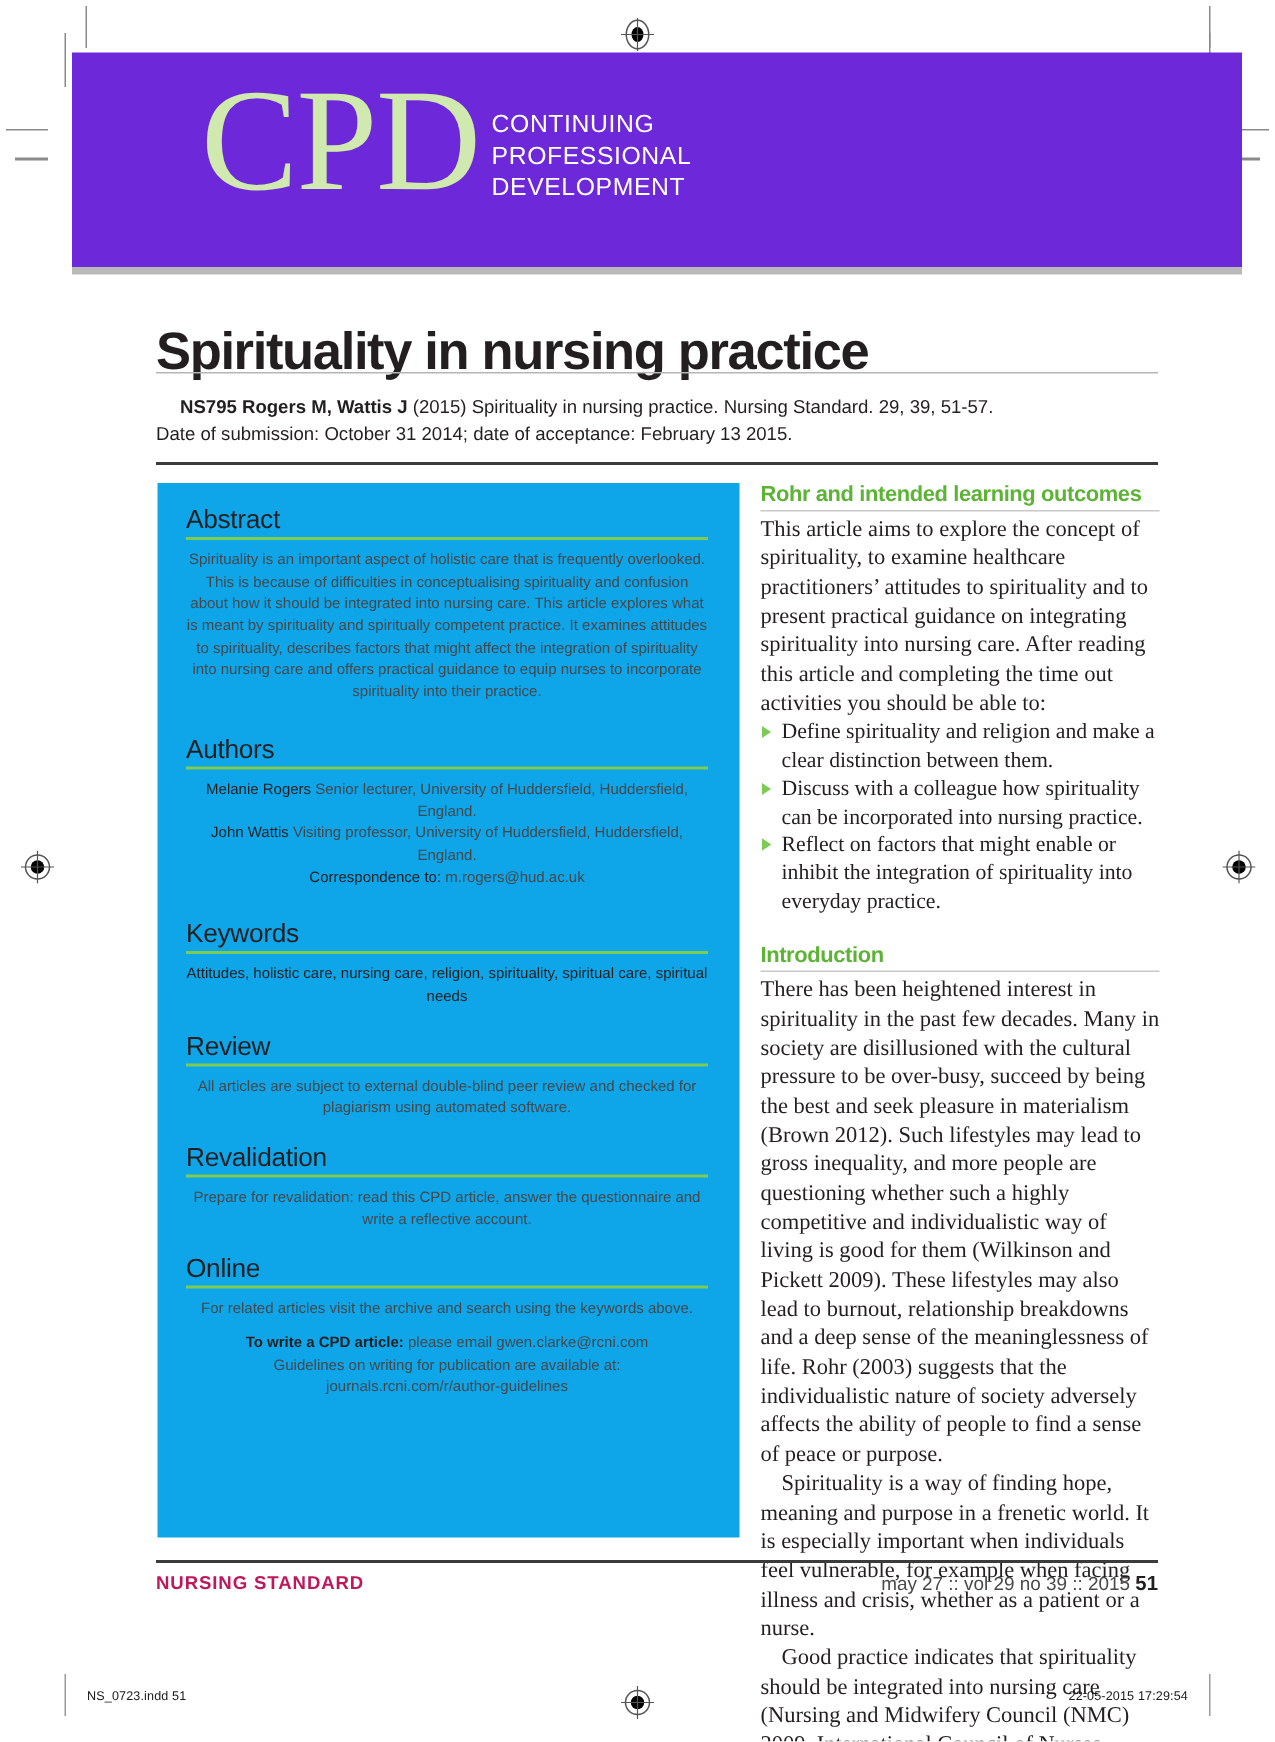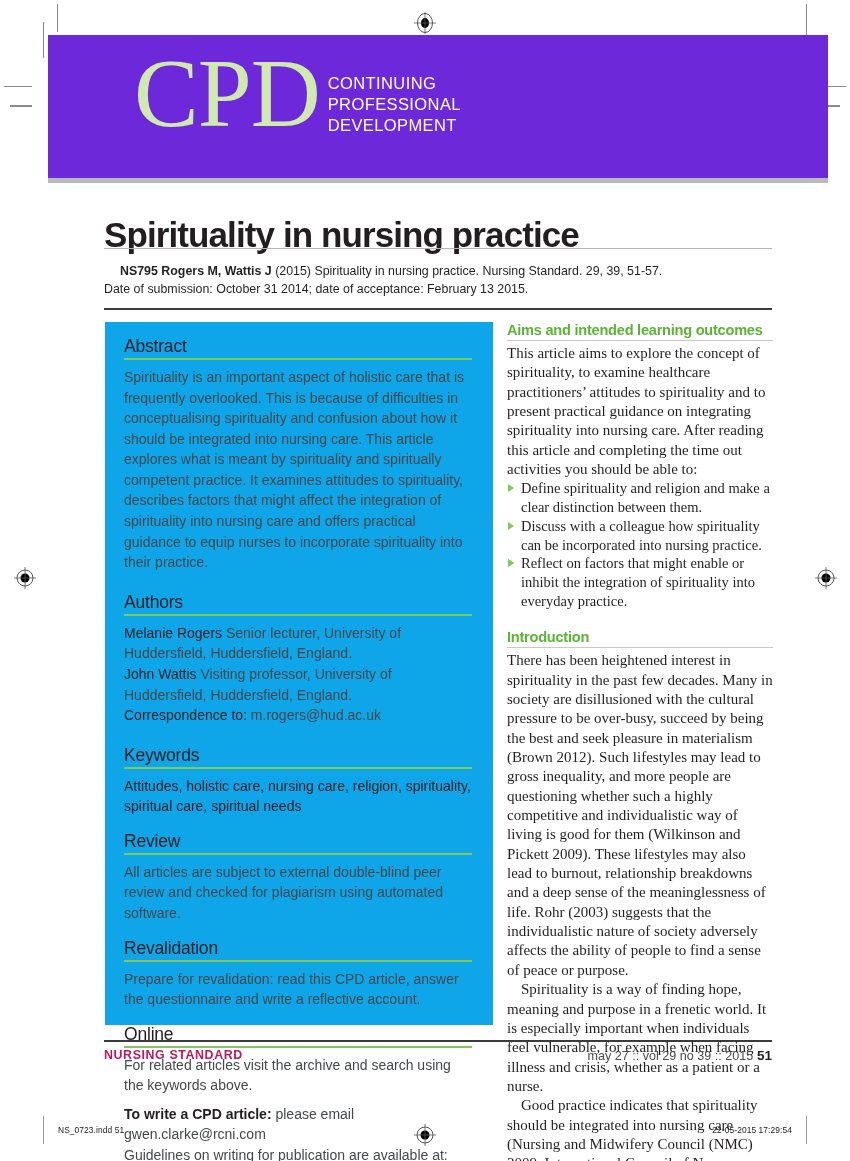--- a/index.html
+++ b/index.html
@@ -134,24 +134,25 @@
     margin: 0 0 1px 0;
     font-weight: normal;
     letter-spacing: -0.2px;
   }
   .sec-rule {
     height: 2px;
     background: #7ecb53;
     margin-bottom: 7px;
   }
   .body-sm {
-    font-size: 14px;
+    font-size: 10px;
     line-height: 1.47;
     color: #44484b;
     margin: 0;
+    text-align: center;
   }
   .body-sm.dark { color: #231f20; }
   .body-sm b { color: #231f20; font-weight: bold; }
   .gap-lg { height: 19px; }
   .gap-md { height: 14px; }
   .gap-sm { height: 8px; }
 
   
   .rightcol {
     position: absolute;
@@ -372,21 +373,21 @@
       <div class="gap-sm"></div>
       <p class="body-sm"><b>To write a CPD article:</b><span> please email gwen.clarke@rcni.com</span></p>
       <p class="body-sm">Guidelines on writing for publication are available at:</p>
       <p class="body-sm">journals.rcni.com/r/author-guidelines</p>
 
     </div>
   </div>
 
   <div class="rightcol">
 
-    <h2 class="r-head">Aims and intended learning outcomes</h2>
+    <h2 class="r-head">Rohr and intended learning outcomes</h2>
     <div class="r-rule"></div>
     <p class="serif">This article aims to explore the concept of spirituality, to examine healthcare practitioners’ attitudes to spirituality and to present practical guidance on integrating spirituality into nursing care. After reading this article and completing the time out activities you should be able to:</p>
 
     <ul class="outcomes">
       <li><span class="tri"></span><span>Define spirituality and religion and make a clear distinction between them.</span></li>
       <li><span class="tri"></span><span>Discuss with a colleague how spirituality can be incorporated into nursing practice.</span></li>
       <li><span class="tri"></span></li>
       <li><span class="tri"></span><span>Reflect on factors that might enable or inhibit the integration of spirituality into everyday practice.</span></li>
     </ul>
 

